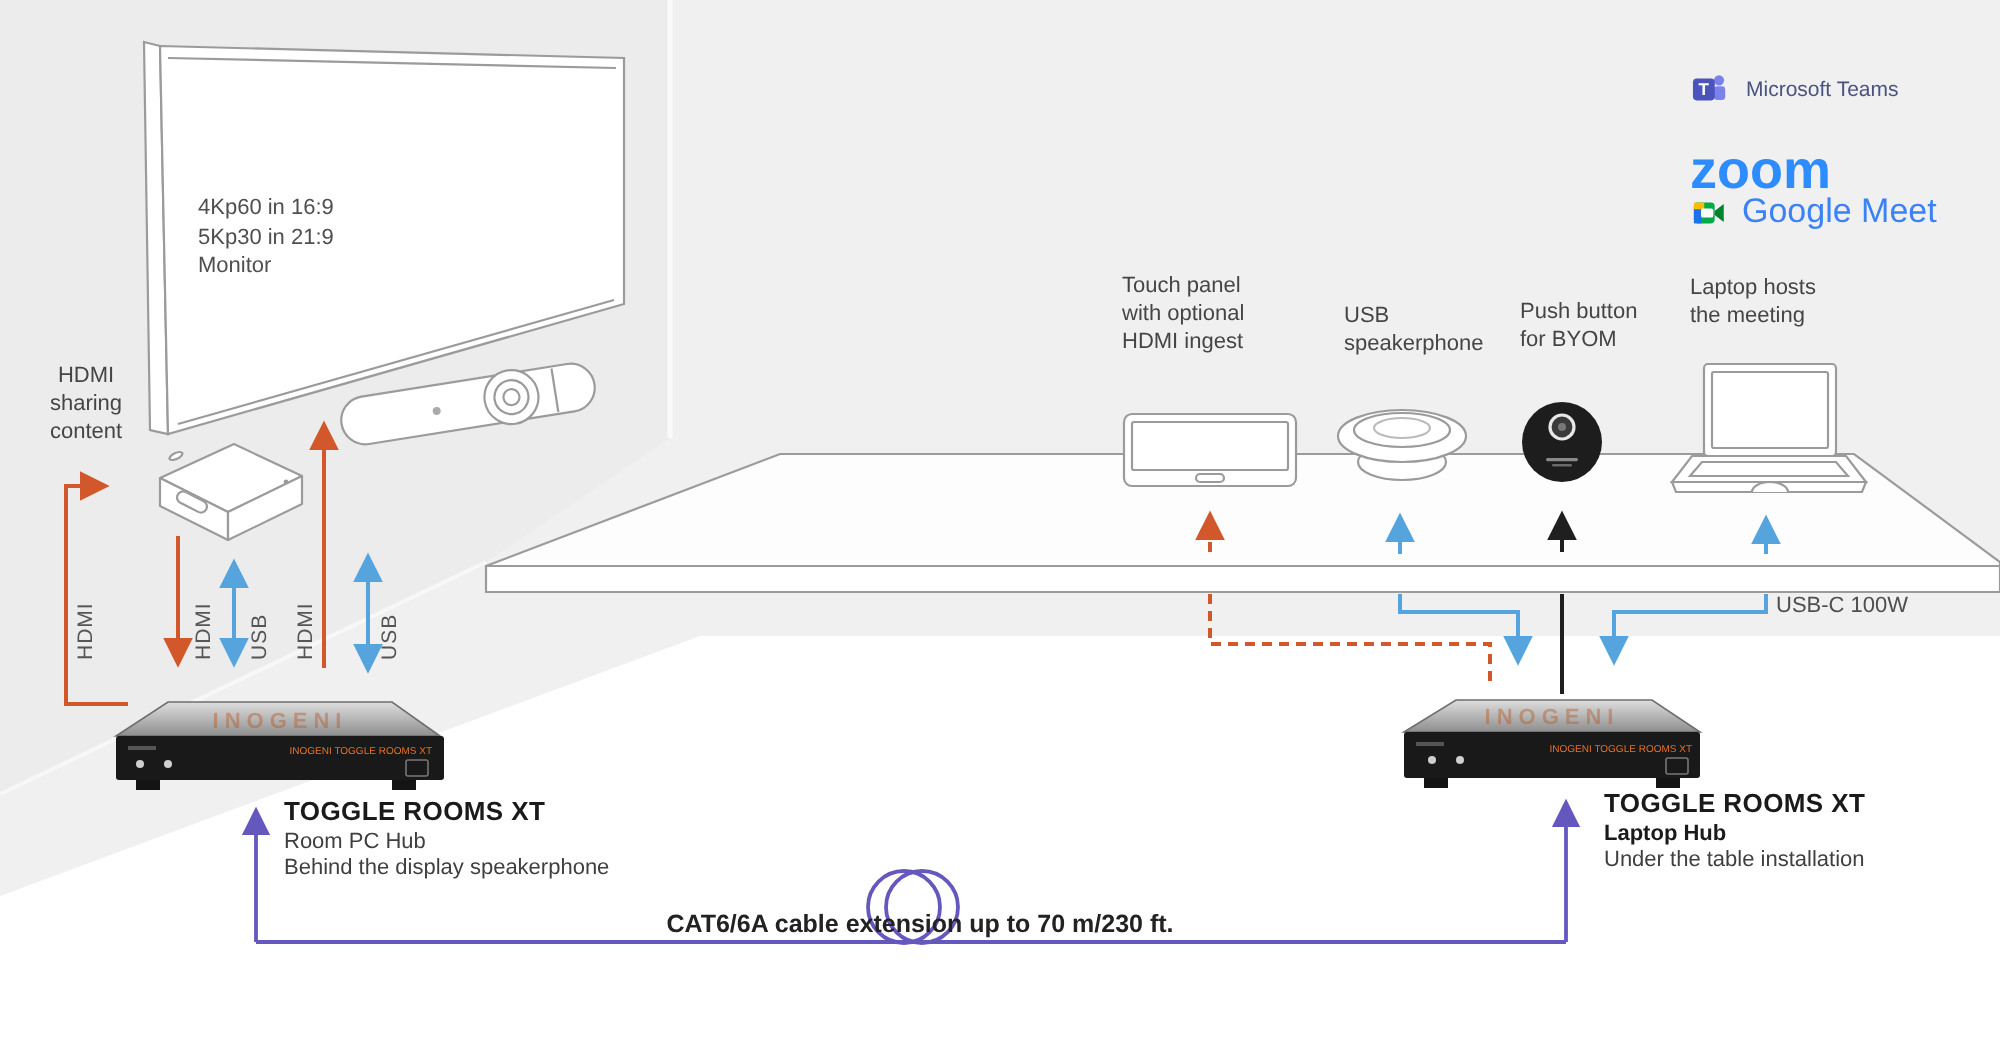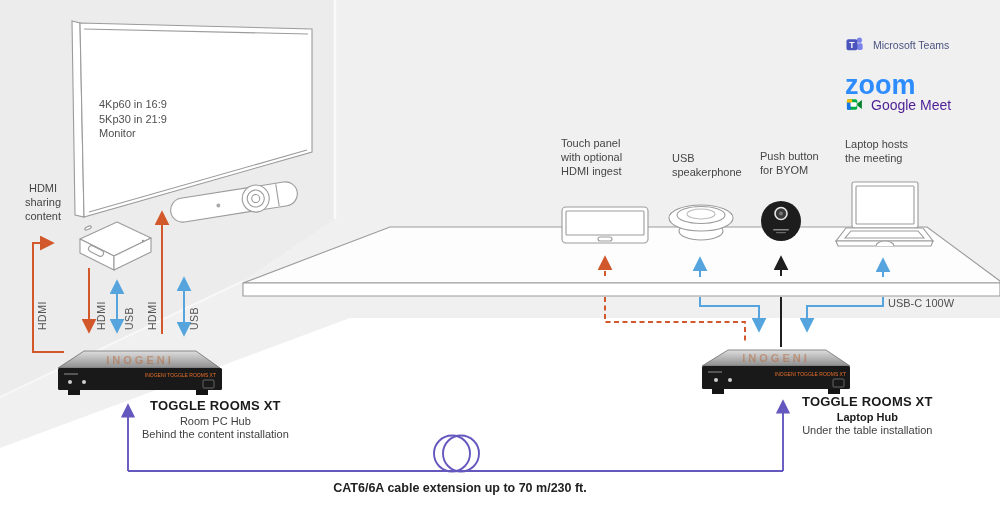--- a/index.html
+++ b/index.html
@@ -2,32 +2,32 @@
 <html><head>
 <meta charset="utf-8">
 <style>
   html,body{margin:0;padding:0;background:#fff;}
   #stage{position:relative;width:1000px;height:525px;overflow:hidden;background:#fff;
          font-family:"Liberation Sans",sans-serif;}
   #art{position:absolute;left:0;top:0;}
   .lbl{position:absolute;font-size:11px;line-height:14px;color:#454545;}
   .lbl.center{text-align:center;}
   .specs{position:absolute;left:99px;top:97px;font-size:11px;line-height:14.5px;color:#4f4f4f;}
-  .hublbl{position:absolute;text-align:center;}
+  .hublbl{position:absolute;}
   .hublbl .t{font-size:13px;font-weight:bold;color:#1a1a1a;line-height:15px;letter-spacing:.2px;}
   .hublbl .s{font-size:11px;color:#3f3f3f;line-height:13px;margin-top:2px;}
   .hublbl .s.bold{font-weight:bold;color:#1a1a1a;}
   .hublbl .n{font-size:11px;color:#3f3f3f;line-height:13px;}
-  .catnote{position:absolute;left:280px;top:481px;width:360px;text-align:center;}
+  .catnote{position:absolute;left:280px;top:455px;width:360px;text-align:center;}
   .catnote .t{font-size:12.5px;font-weight:bold;color:#222;line-height:15px;}
   .catnote .n{font-size:10.5px;color:#555;line-height:13px;}
   .platform{position:absolute;display:flex;align-items:center;gap:8px;}
   .teams-text{font-size:10.5px;color:#4a5380;}
   .zoom-text{font-size:27px;font-weight:bold;color:#2D8CFF;letter-spacing:0px;line-height:26px;}
-  .meet-text{font-size:14px;color:#4c1d95;}
+  .meet-text{font-size:17px;color:#3b82f6;}
   .power{position:absolute;left:888px;top:297px;font-size:11px;color:#4f4f4f;}
 </style>
 </head>
 <body>
 
 <div id="stage">
 
 <svg id="art" width="1000" height="525" viewBox="0 0 1000 525">
   <defs>
     <marker id="mO" viewBox="0 0 8 8" refX="6.5" refY="4" markerWidth="7.5" markerHeight="7.5" orient="auto-start-reverse">
@@ -212,21 +212,21 @@
 <div class="lbl" style="left:845px;top:137px;">
   <div>Laptop hosts</div>
   <div>the meeting</div>
 </div>
 
 <div class="power">USB-C 100W</div>
 
 <div class="hublbl" style="left:142px;top:398px;">
   <div class="t">TOGGLE ROOMS XT</div>
   <div class="s">Room PC Hub</div>
-  <div class="n">Behind the content installation</div>
+  <div class="n">Behind the display speakerphone</div>
 </div>
 
 <div class="hublbl" style="left:802px;top:394px;">
   <div class="t">TOGGLE ROOMS XT</div>
   <div class="s bold">Laptop Hub</div>
   <div class="n">Under the table installation</div>
 </div>
 
 <div class="catnote">
   <div class="t">CAT6/6A cable extension up to 70 m/230 ft.</div>

